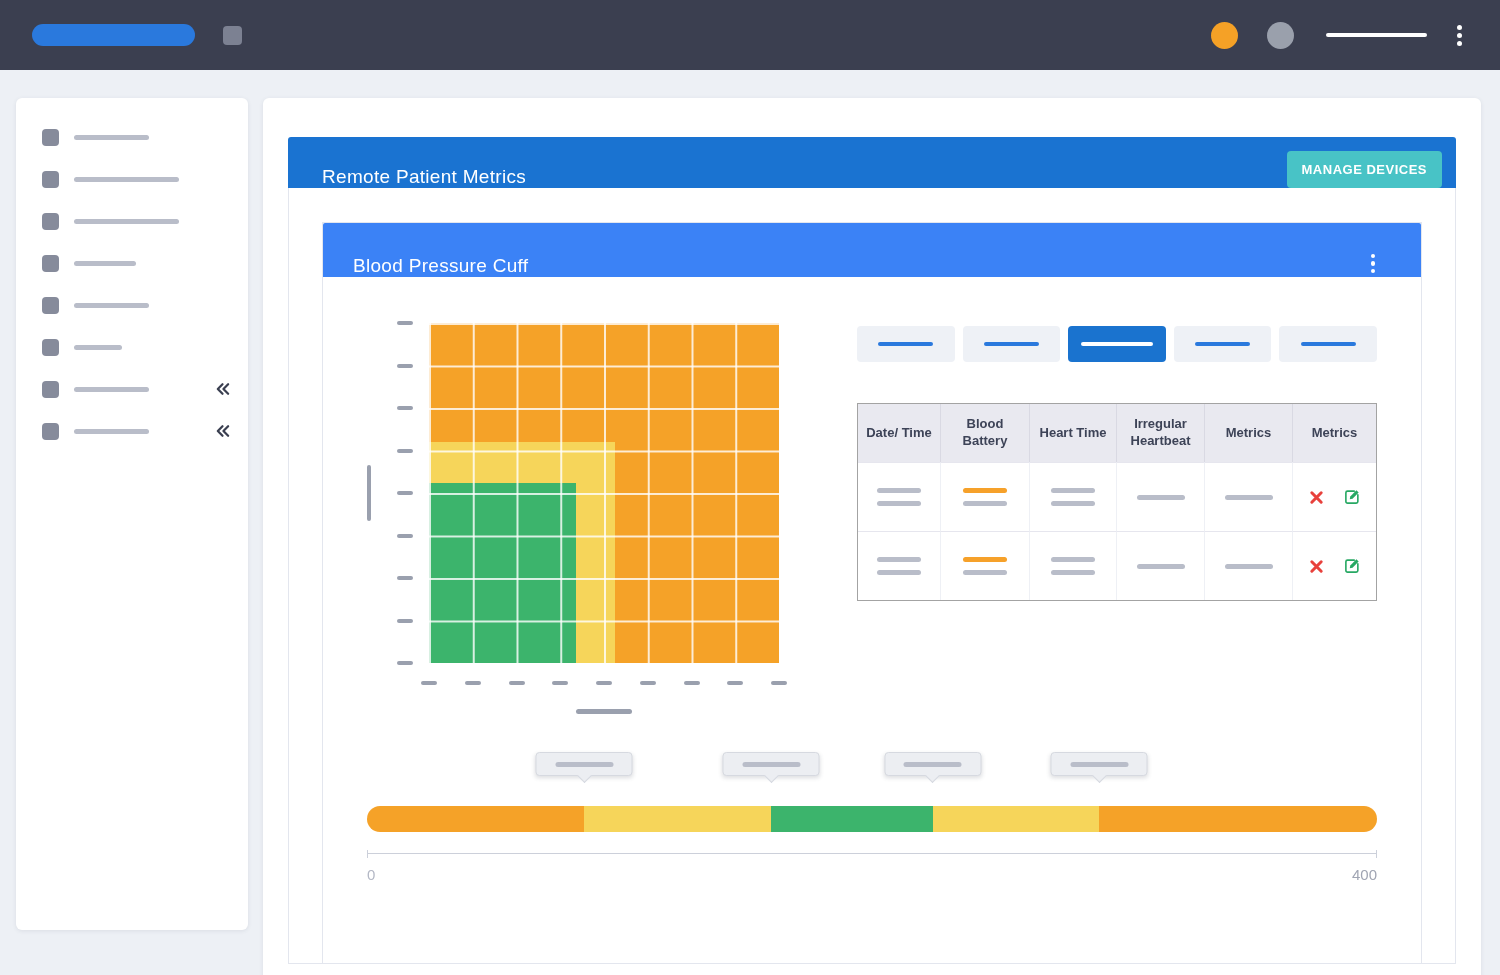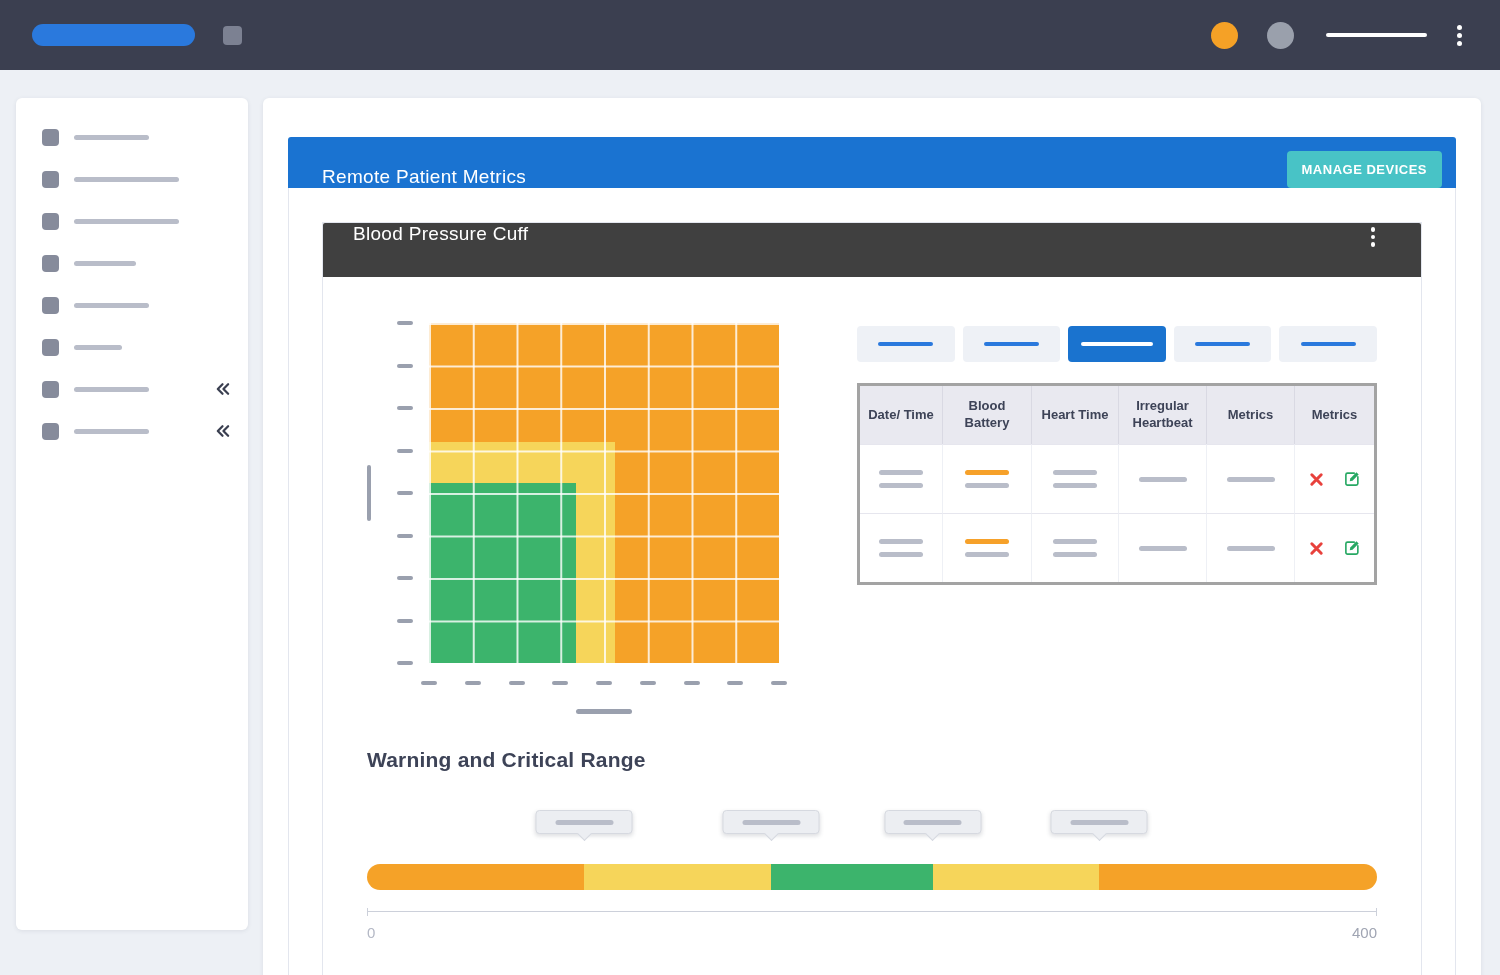--- a/index.html
+++ b/index.html
@@ -27,21 +27,21 @@
 
   
   .main{position:absolute;left:263px;top:98px;width:1218px;bottom:-20px;background:#fff;border-radius:6px 6px 0 0;box-shadow:0 1px 4px rgba(60,64,84,.10)}
   .metrics-header{margin:39px 25px 0;height:51px;background:#1a73d1;display:flex;align-items:flex-end;padding:0 14px 0 34px;border-radius:3px 3px 0 0}
   .metrics-title{color:#fff;font-size:19px;letter-spacing:.3px}
   .manage-btn{margin-left:auto;background:#48c3c6;color:#fff;font-size:13px;font-weight:bold;letter-spacing:.5px;border:none;border-radius:4px;padding:11px 15px;cursor:pointer;font-family:inherit}
   .metrics-body{margin:0 25px;border:1px solid #e3e6ee;border-top:none;padding:34px 33px 0;min-height:760px}
 
   
   .device-panel{border:1px solid #e3e6ee;border-bottom:none}
-  .panel-header{height:54px;background:#404040;display:flex;align-items:flex-start;padding:0 30px;border-radius:2px 2px 0 0}
+  .panel-header{height:54px;background:#3b82f6;display:flex;align-items:flex-end;padding:0 30px;border-radius:2px 2px 0 0}
   .panel-title{color:#fff;font-size:19px;letter-spacing:.3px}
   .panel-kebab{margin-left:auto;margin-right:12px}
   .panel-kebab i{width:4.5px;height:4.5px}
   .panel-body{padding:46px 44px 80px;background:#fff}
 
   .top-row{display:flex}
 
   
   .chart-main{display:flex;align-items:stretch;height:340px}
   .y-label-bar{width:4px;height:56px;border-radius:2px;background:#9aa0ae;align-self:center}
@@ -58,21 +58,21 @@
   .x-label{width:56px;height:5px;border-radius:2.5px;background:#9aa0ae}
 
   
   .right-block{margin-left:70px;width:523px}
   .tabs{display:flex;gap:8px;margin-top:3px}
   .tab{flex:1;height:36px;background:#eef1f6;border-radius:4px;display:flex;align-items:center;justify-content:center;cursor:pointer;border:none}
   .tab-line{width:55px;height:4px;border-radius:2px;background:#2a79dd}
   .tab.active{background:#1a73cf}
   .tab.active .tab-line{width:72px;background:#fff}
 
-  .table{margin-top:21px;border:3px solid #a3a3a3;display:grid;grid-template-columns:83px 89px 87px 88px 88px 1fr}
+  .table{margin-top:41px;border:1px solid #a3a3a3;display:grid;grid-template-columns:83px 89px 87px 88px 88px 1fr}
   .tr{display:contents}
   .th{background:#e9e9f0;min-height:58px;display:flex;align-items:center;justify-content:center;text-align:center;font-size:13px;font-weight:bold;color:#3d4357;padding:8px 7px;line-height:1.3;border-right:1px solid #d9d9e3}
   .th:nth-child(6n){border-right:none}
   .td{height:69px;display:flex;flex-direction:column;align-items:center;justify-content:center;gap:8px;border-top:1px solid #e6e6ee;border-right:1px solid #eef0f5}
   .td:nth-child(6n){border-right:none}
   .td.actions{flex-direction:row;gap:15px}
   .icon-btn{background:none;border:none;cursor:pointer;display:flex;align-items:center;padding:2px}
   .ph{height:5px;border-radius:2.5px;background:#b9bdc9;display:block}
   .ph.orange{background:#f6a12a}
   .ph.w44{width:44px}.ph.w48{width:48px}.ph.w58{width:58px}
@@ -304,21 +304,20 @@
                         <path d="M12.5 3.5H5A1.8 1.8 0 0 0 3.2 5.3V15A1.8 1.8 0 0 0 5 16.8h9.7a1.8 1.8 0 0 0 1.8-1.8V7.5" stroke="#27a863" stroke-width="1.8" stroke-linecap="round"></path>
                         <path d="M14.9 2.6l2.5 2.5-6.8 6.8-3.1.6.6-3.1z" fill="#27a863"></path>
                       </svg>
                   </button>
                 </div>
               </div>
             </div>
           </div>
         </div>
 
-        <h2 class="range-title">Warning and Critical Range</h2>
 
         <div class="handles">
             <div class="tooltip" style="left: 21.5%;">
               <span class="ph w58"></span>
             </div>
             <div class="tooltip" style="left: 40%;">
               <span class="ph w58"></span>
             </div>
             <div class="tooltip" style="left: 56%;">
               <span class="ph w58"></span>

